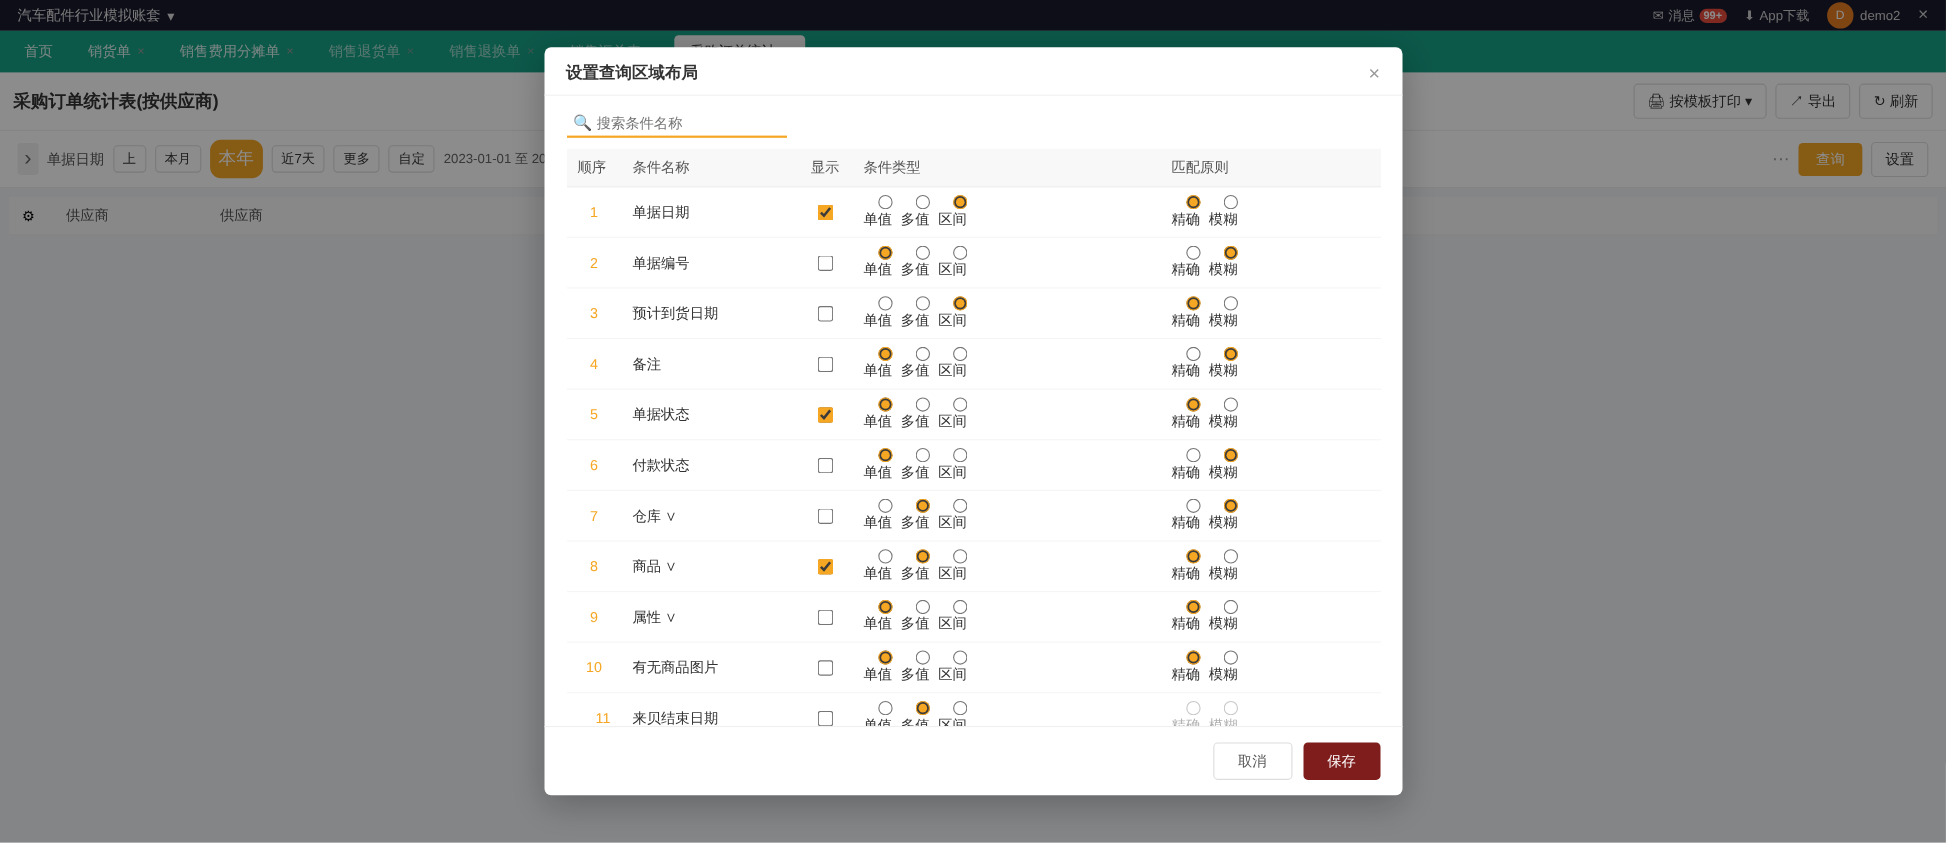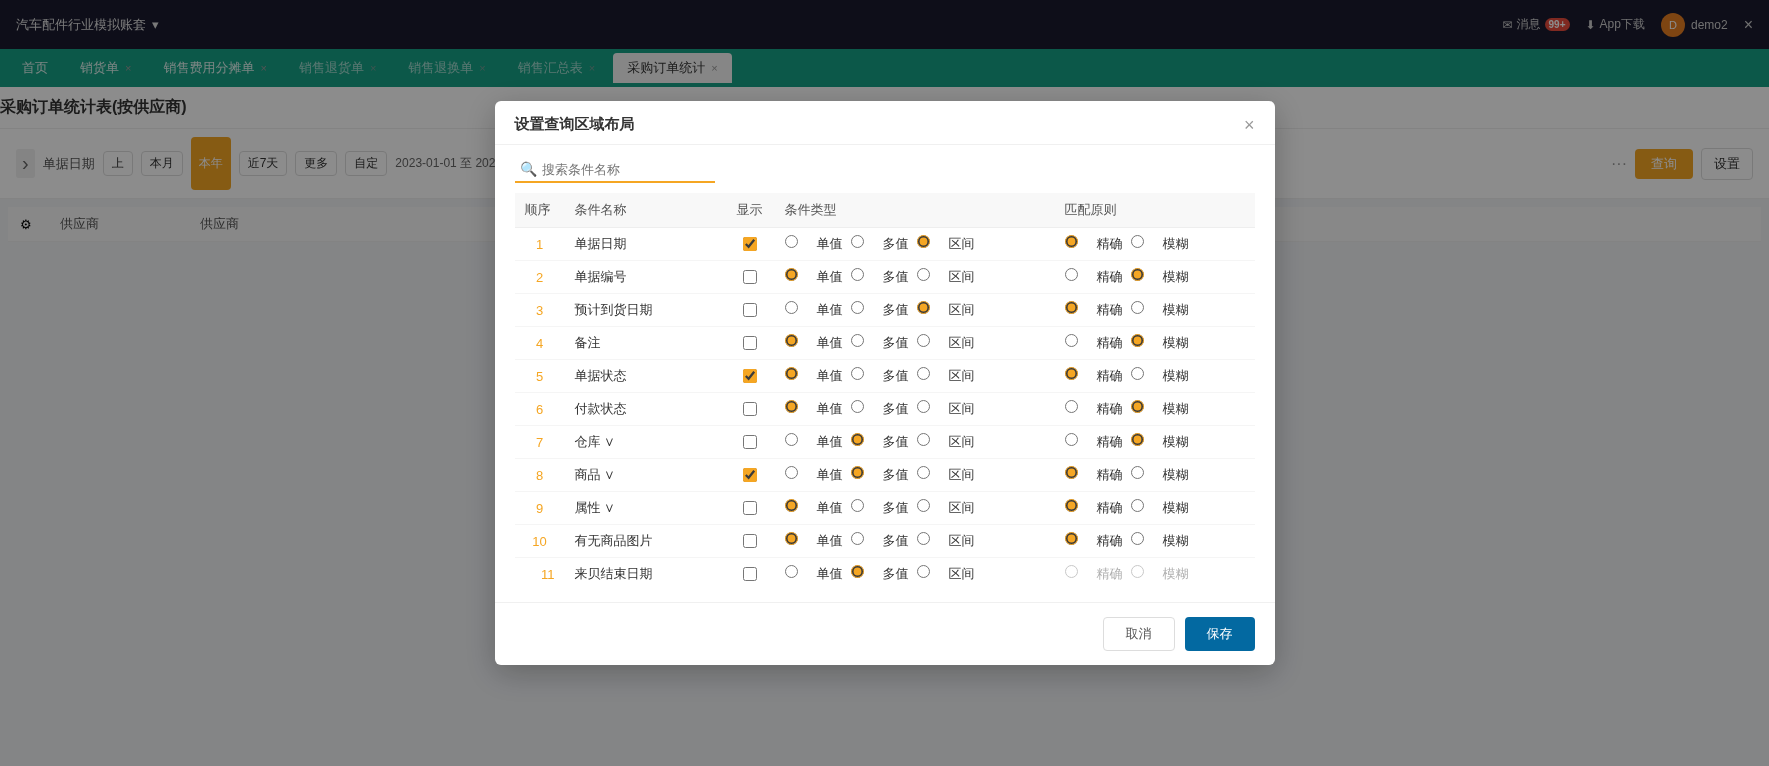--- a/index.html
+++ b/index.html
@@ -1,21 +1,21 @@
 <!DOCTYPE html>
 <html><head>
   <meta charset="utf-8">
   <style>
     * { box-sizing: border-box; margin: 0; padding: 0; }
     body { font-family: 'Microsoft YaHei', Arial, sans-serif; font-size: 13px; background: #f0f2f5; overflow: hidden; }
 
     
     .topbar {
       background: #1a1a2e;
-      height: 49px;
+      height: 28px;
       display: flex;
       align-items: center;
       justify-content: space-between;
       padding: 0 16px;
       color: #ccc;
     }
     .topbar-left { font-size: 13px; color: #ddd; display: flex; align-items: center; gap: 6px; }
     .topbar-right { display: flex; align-items: center; gap: 16px; font-size: 12px; color: #ccc; }
     .badge-red {
       background: #e74c3c;
@@ -160,21 +160,21 @@
       padding: 7px 10px;
       border-bottom: 1px solid #f5f5f5;
       vertical-align: middle;
       font-size: 13px;
       color: #333;
     }
     .cond-table tr:last-child td { border-bottom: none; }
     .cond-table .order-num { color: #f5a623; text-align: center; }
 
     .radio-group { display: flex; align-items: center; gap: 8px; }
-    .radio-item { display: flex; align-items: flex-start; gap: 19px; cursor: pointer; }
+    .radio-item { display: flex; align-items: flex-end; gap: 0; cursor: pointer; flex-direction: column; }
     .radio-item input[type=radio] { accent-color: #f5a623; cursor: pointer; }
     .checkbox-item { display: flex; align-items: center; justify-content: center; }
     .checkbox-item input[type=checkbox] { accent-color: #f5a623; width: 14px; height: 14px; cursor: pointer; }
 
     
     .dialog-footer {
       display: flex;
       justify-content: flex-end;
       gap: 10px;
       padding: 14px 20px;
@@ -185,21 +185,21 @@
       border: 1px solid #ddd;
       background: white;
       border-radius: 4px;
       cursor: pointer;
       font-size: 13px;
       color: #555;
     }
     .btn-save {
       padding: 7px 22px;
       border: none;
-      background: #0369a1;
+      background: #7f1d1d;
       color: white;
       border-radius: 4px;
       cursor: pointer;
       font-size: 13px;
     }
 
     
     .dialog-body::-webkit-scrollbar { width: 6px; }
     .dialog-body::-webkit-scrollbar-thumb { background: #ddd; border-radius: 3px; }
 
@@ -260,30 +260,45 @@
   <div class="navtab" style="opacity:0.7;">
     <span>销售汇总表</span>
     <span class="close-x">×</span>
   </div>
   <div class="navtab active">
     <span>采购订单统计</span>
     <span class="close-x">×</span>
   </div>
 </div>
 
-<div style="background:white;padding:10px 0;display:flex;align-items:center;justify-content:space-between;border-bottom:1px solid #eee;">
+<div style="background:white;padding:10px 12px;display:flex;align-items:center;justify-content:space-between;border-bottom:1px solid #eee;">
   <div style="font-size:16px;font-weight:bold;color:#333;">采购订单统计表(按供应商)</div>
+  <div class="top-actions">
+    <button class="btn-white">
+      <span>🖨</span>
+      <span>按模板打印</span>
+      <span>▾</span>
+    </button>
+    <button class="btn-white">
+      <span>↗</span>
+      <span>导出</span>
+    </button>
+    <button class="btn-white">
+      <span>↻</span>
+      <span>刷新</span>
+    </button>
+  </div>
 </div>
 
 <div style="background:white;padding:8px 16px;display:flex;align-items:center;gap:8px;border-bottom:1px solid #eee;">
   <span style="background:#f0f0f0;border-radius:3px;padding:3px 6px;cursor:pointer;font-size:20px;color:#666;">›</span>
   <span style="font-size:13px;color:#555;">单据日期</span>
   <button class="btn-white" style="font-size:12px;padding:3px 8px;">上</button>
   <button class="btn-white" style="font-size:12px;padding:3px 8px;">本月</button>
-  <button class="btn-orange" style="font-size:12px;padding:18px 8px;">本年</button>
+  <button class="btn-orange" style="font-size:16px;padding:7px 8px;border-radius:10px;">本年</button>
   <button class="btn-white" style="font-size:12px;padding:3px 8px;">近7天</button>
   <button class="btn-white" style="font-size:12px;padding:3px 8px;">更多</button>
   <button class="btn-white" style="font-size:12px;padding:3px 8px;">自定</button>
   <span style="font-size:12px;color:#666;">2023-01-01 至 2023-12-31</span>
   <span style="margin-left:auto;color:#999;font-size:16px;cursor:pointer;">···</span>
   <button class="btn-orange">查询</button>
   <button class="btn-white">设置</button>
 </div>
 
 <div style="background:#f0f2f5;padding:8px;min-height:300px;">

